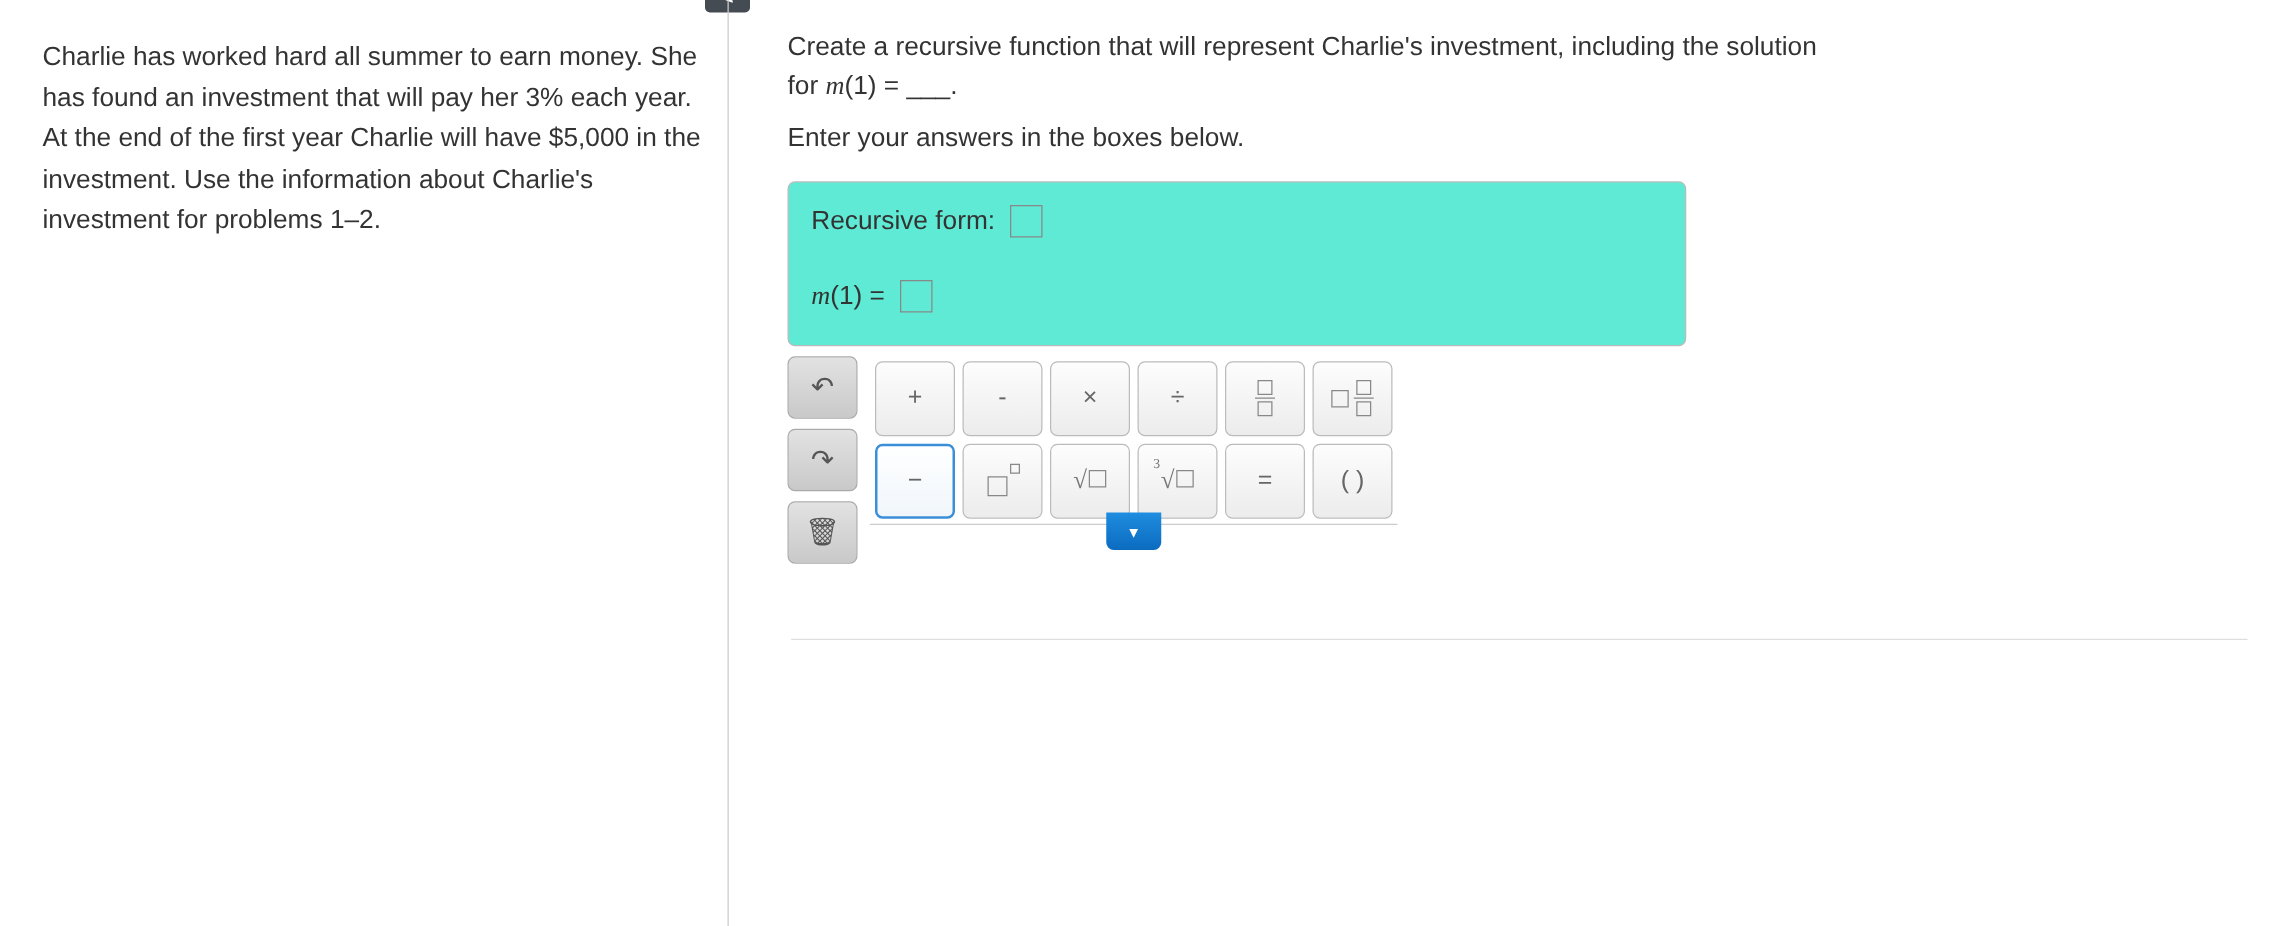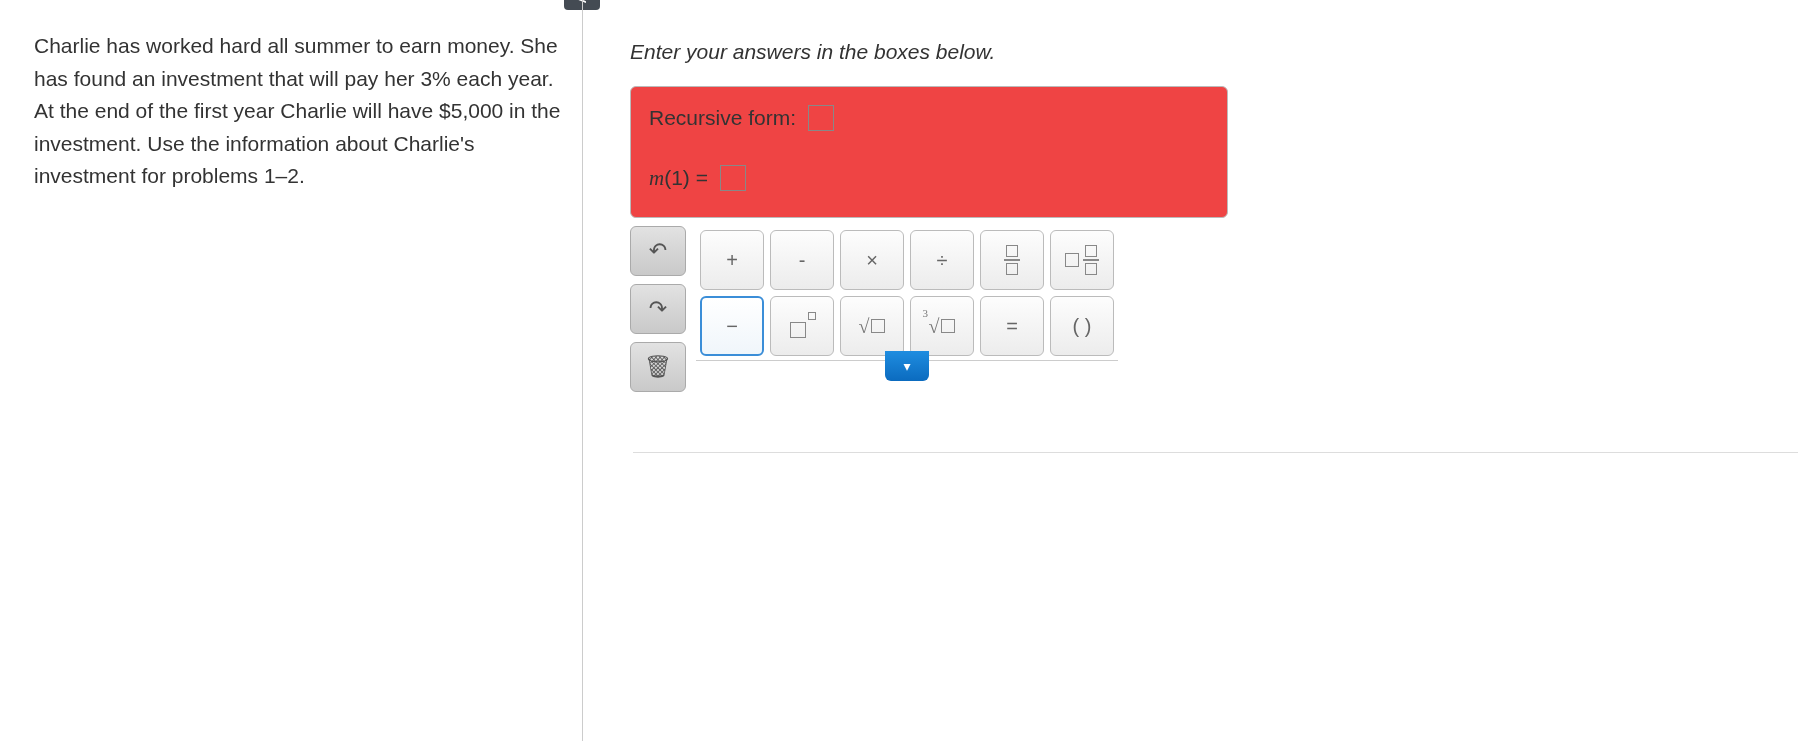--- a/index.html
+++ b/index.html
@@ -43,30 +43,30 @@
     font-weight: bold;
   }
   .right-pane {
     position: absolute;
     left: 630px;
     top: 22px;
     width: 1170px;
   }
   .prompt-line1 { line-height: 1.5; }
   .prompt-line2 { margin-top: 2px; }
-  .italic { font-style: italic; margin-top: 18px; }
+  .italic { margin-top: 18px; }
   .m-italic { font-style: italic; font-family: 'Times New Roman', serif; }
 
   .answer-box {
     margin-top: 22px;
-    width: 598px;
+    width: 719px;
     border: 1px solid #bbb;
     border-radius: 6px;
     padding: 18px 18px 26px 18px;
-    background: #ef4444;
+    background: #5eead4;
   }
   .answer-row {
     display: flex;
     align-items: center;
     margin-bottom: 34px;
   }
   .answer-row:last-child { margin-bottom: 0; }
   .small-input {
     width: 26px;
     height: 26px;
@@ -171,20 +171,24 @@
 <div class="collapse-tab">&lt;</div>
 
 <div class="left-pane">
   <span>Charlie has worked hard all summer to earn money. She has found an investment that will pay her 3% each year. At the end of the first year Charlie will have $5,000 in the investment. Use the information about Charlie's investment for problems 1–2.</span>
 </div>
 
 <div class="divider"></div>
 
 <div class="right-pane">
 
+  <div class="prompt-line1">Create a recursive function that will represent Charlie's investment, including the solution</div>
+  <div class="prompt-line2">
+    <span>for </span><span class="m-italic">m</span><span>(1) = ___.</span>
+  </div>
 
   <div class="italic">Enter your answers in the boxes below.</div>
 
   <div class="answer-box">
     <div class="answer-row">
       <span>Recursive form:</span>
       <span class="small-input"></span>
     </div>
     <div class="answer-row">
       <span class="m-italic">m</span>

